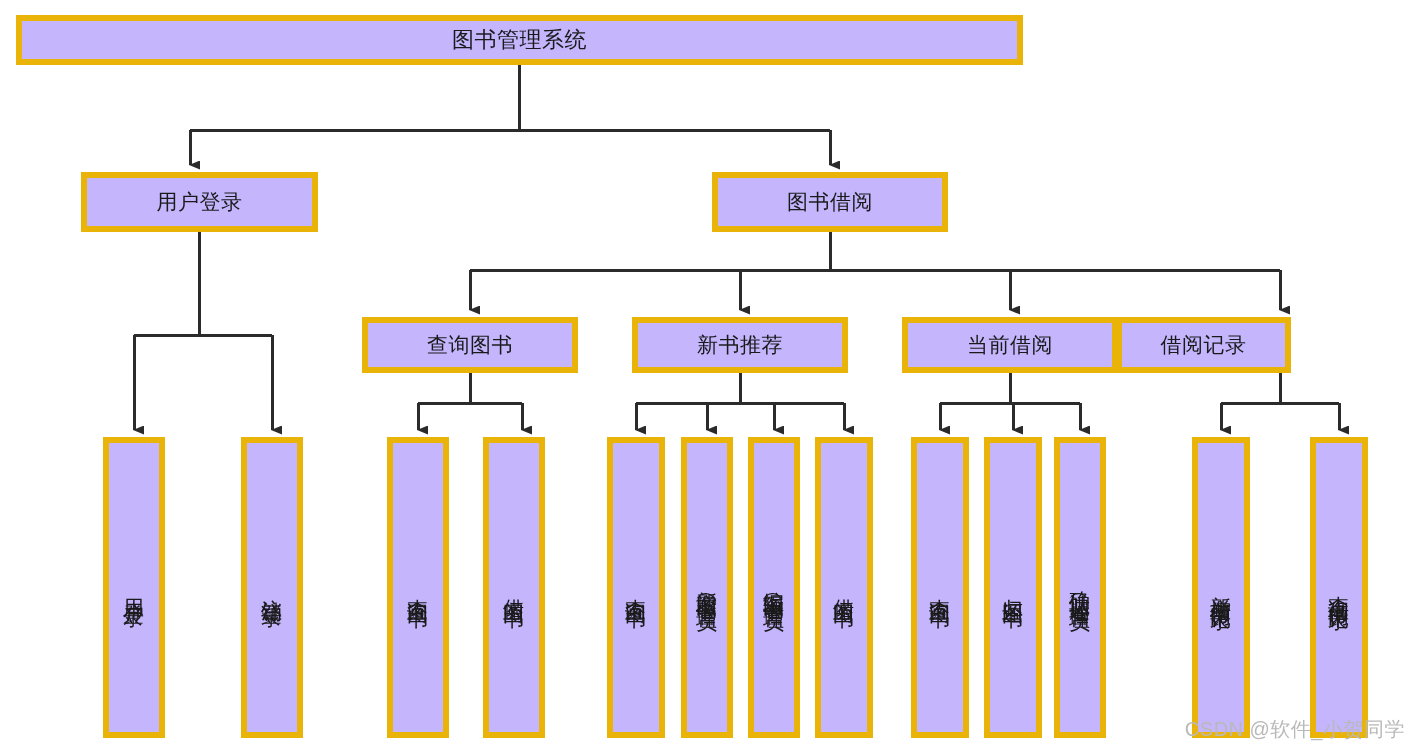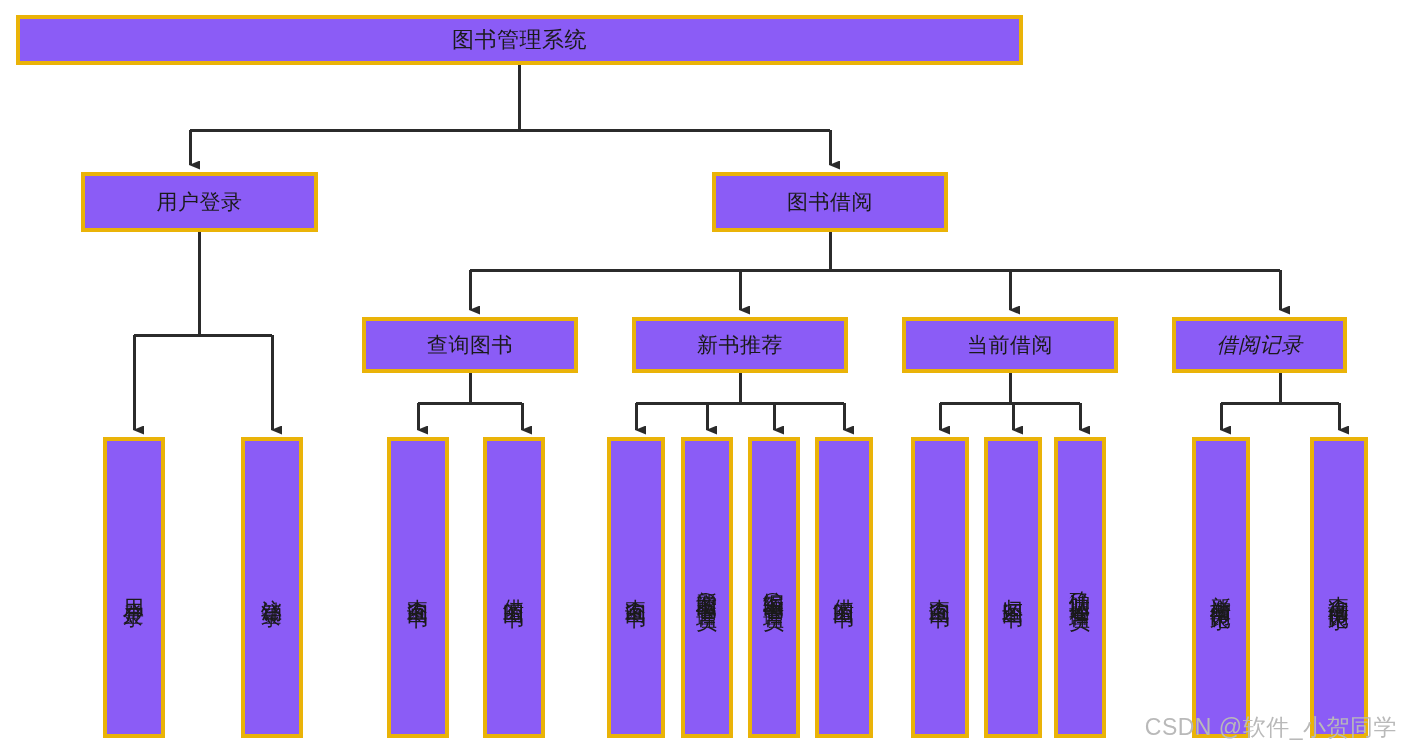--- a/index.html
+++ b/index.html
@@ -21,22 +21,22 @@
     position: absolute;
     left: 0;
     top: 0;
     width: 1405px;
     height: 747px;
     pointer-events: none;
   }
   .node {
     position: absolute;
     box-sizing: border-box;
-    background: #8b5cf6;
-    border: 4px solid #eab308;
+    background: #c4b5fd;
+    border: 6px solid #eab308;
     display: flex;
     align-items: center;
     justify-content: center;
     color: #1a1a1a;
     letter-spacing: 0.5px;
   }
   .node.horiz {
     font-size: 21px;
     line-height: 1.2;
   }
@@ -48,23 +48,23 @@
     text-orientation: upright;
     letter-spacing: 3px;
     line-height: 1;
     white-space: nowrap;
   }
   #root-node {
     font-size: 22px;
   }
   #watermark {
     position: absolute;
-    right: 8px;
+    right: 0;
     bottom: 4px;
-    font-size: 23px;
+    font-size: 20px;
     color: #b9b9b9;
     letter-spacing: 0.5px;
     white-space: nowrap;
   }
 </style>
 </head>
 <body>
 
 <div id="canvas">
 
@@ -133,21 +133,21 @@
 
   <div class="node horiz" style="left:362px; top:317px; width:216px; height:56px;">
     <span>查询图书</span>
   </div>
   <div class="node horiz" style="left:632px; top:317px; width:216px; height:56px;">
     <span>新书推荐</span>
   </div>
   <div class="node horiz" style="left:902px; top:317px; width:216px; height:56px;align-items:center;">
     <span>当前借阅</span>
   </div>
-  <div class="node horiz" style="left:1172px; top:317px; width:175px; height:56px;font-style:italic;">
+  <div class="node horiz" style="left:1116px; top:317px; width:175px; height:56px;">
     <span>借阅记录</span>
   </div>
 
   <div class="node vert" style="left:103px; top:437px; width:62px; height:301px;">
     <span class="vtext">用户登录</span>
   </div>
   <div class="node vert" style="left:241px; top:437px; width:62px; height:301px;">
     <span class="vtext">注销登录</span>
   </div>
 

